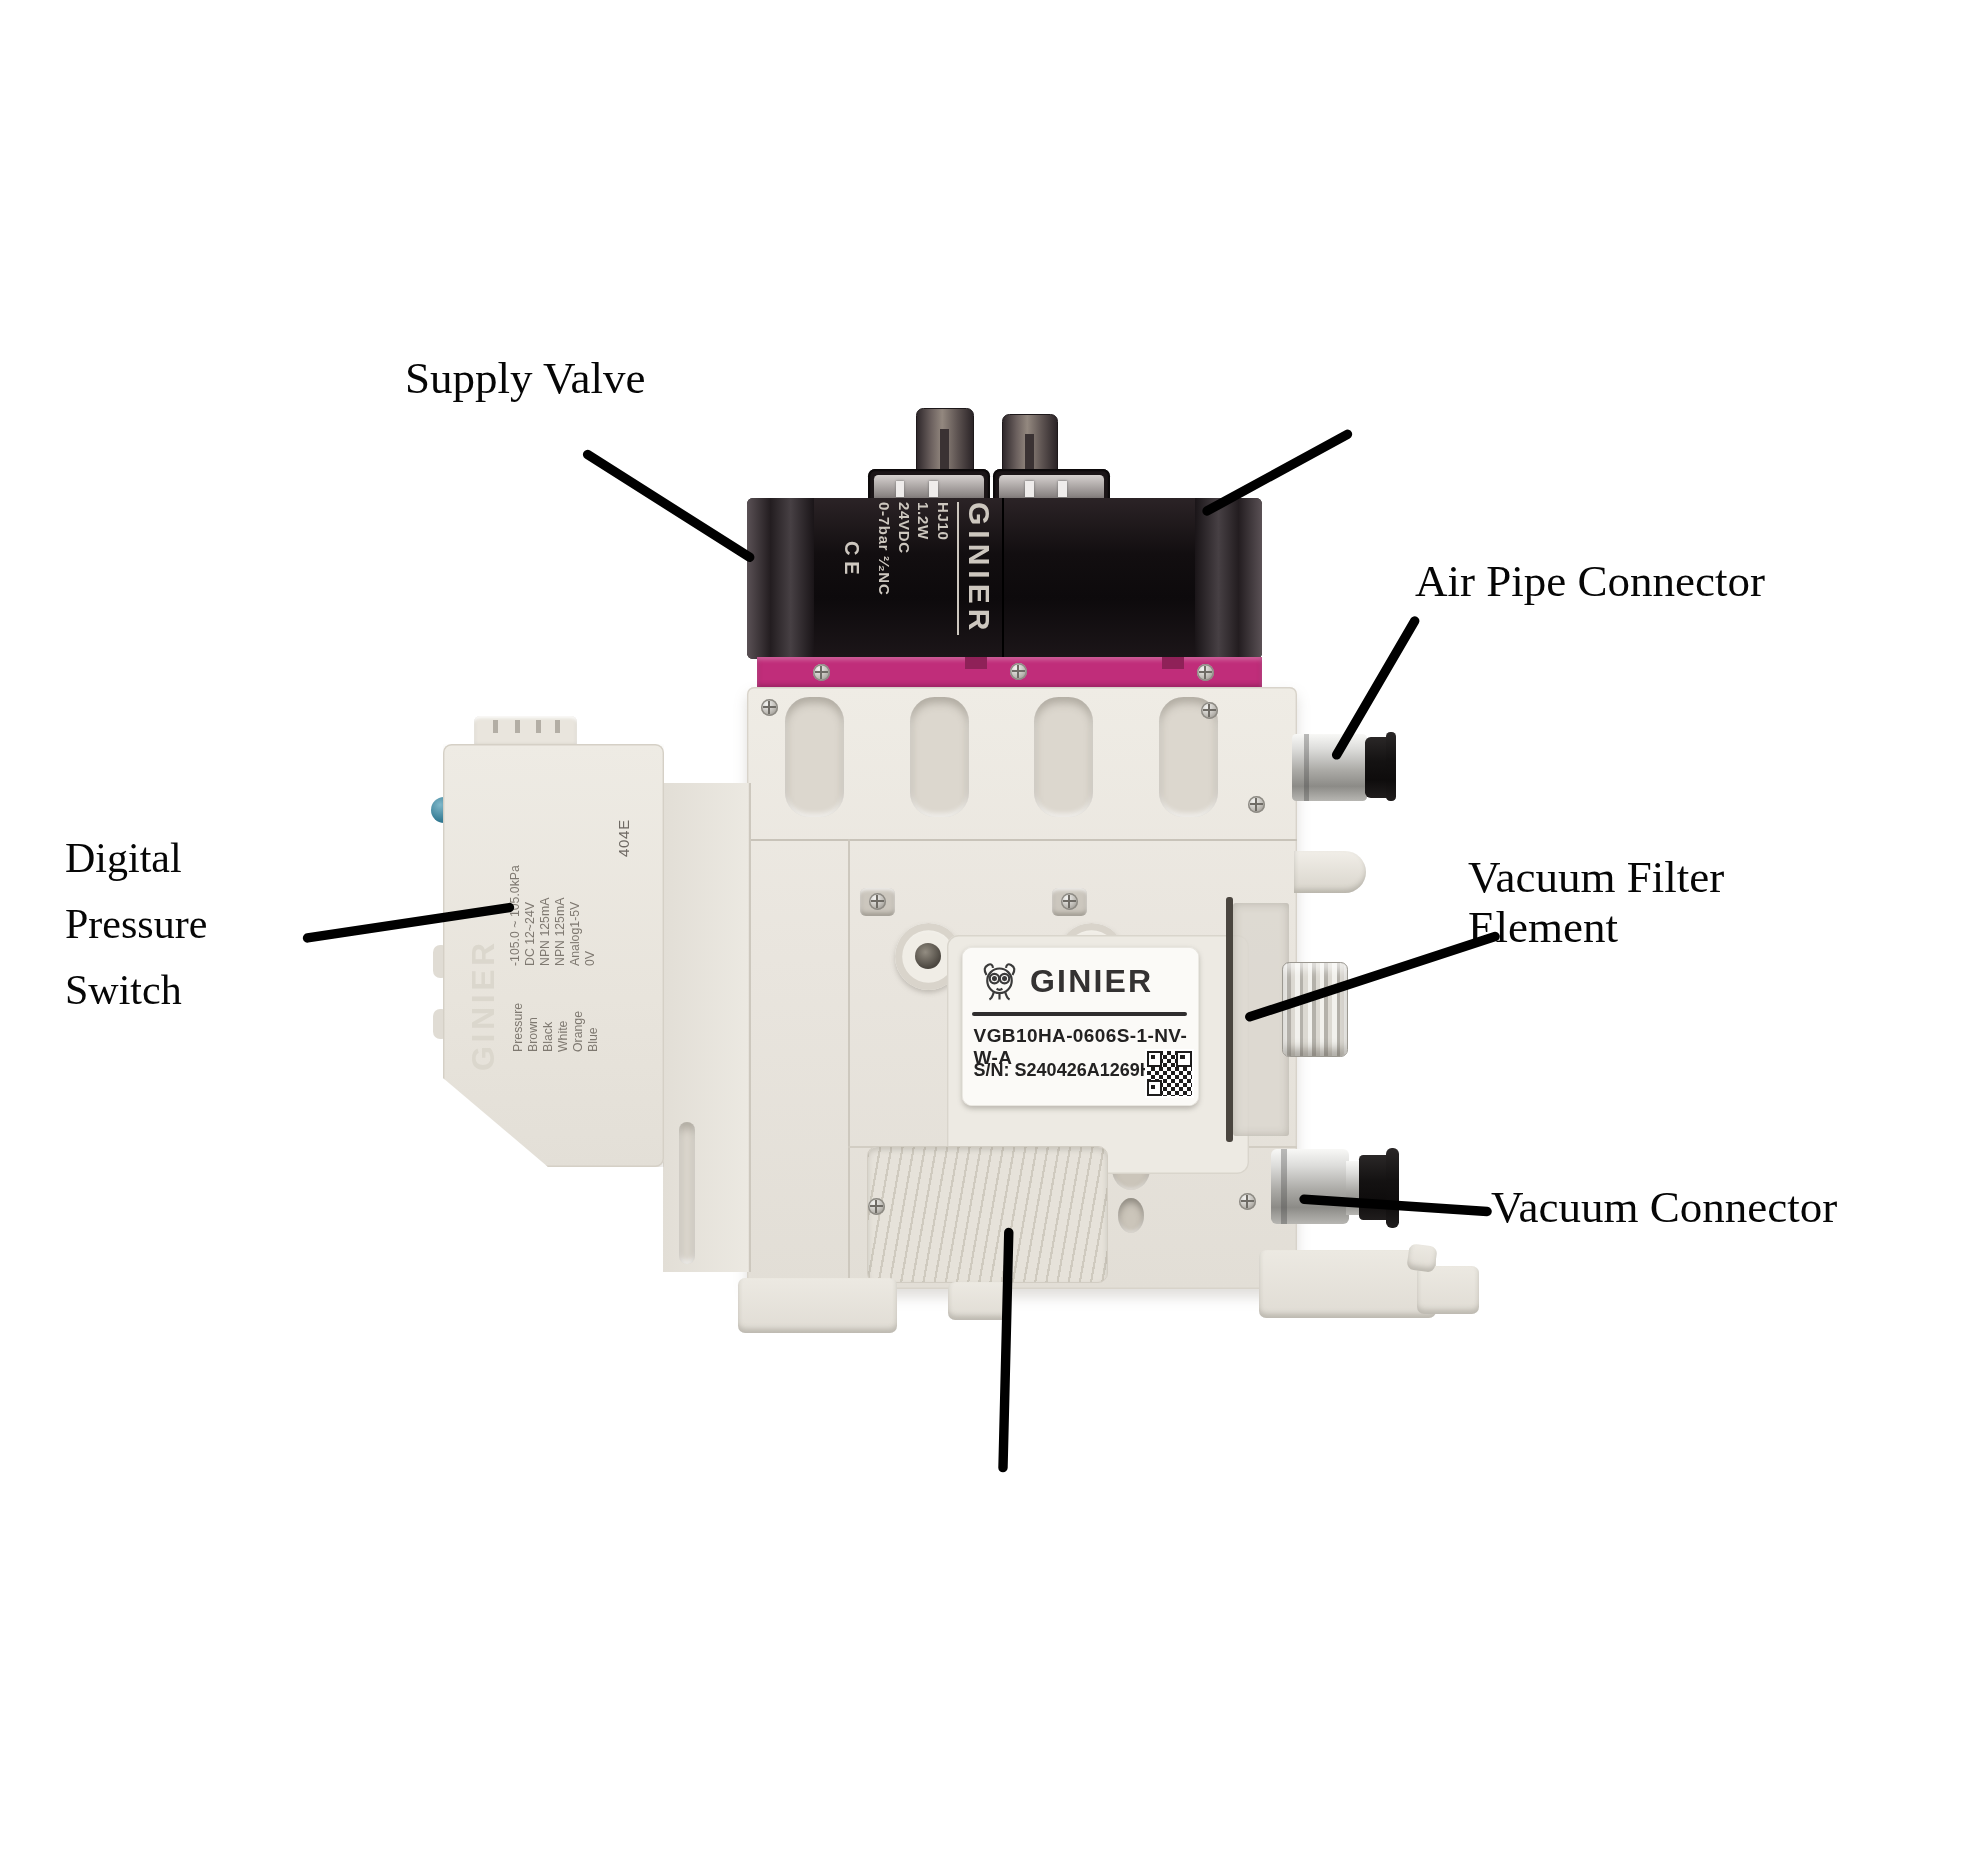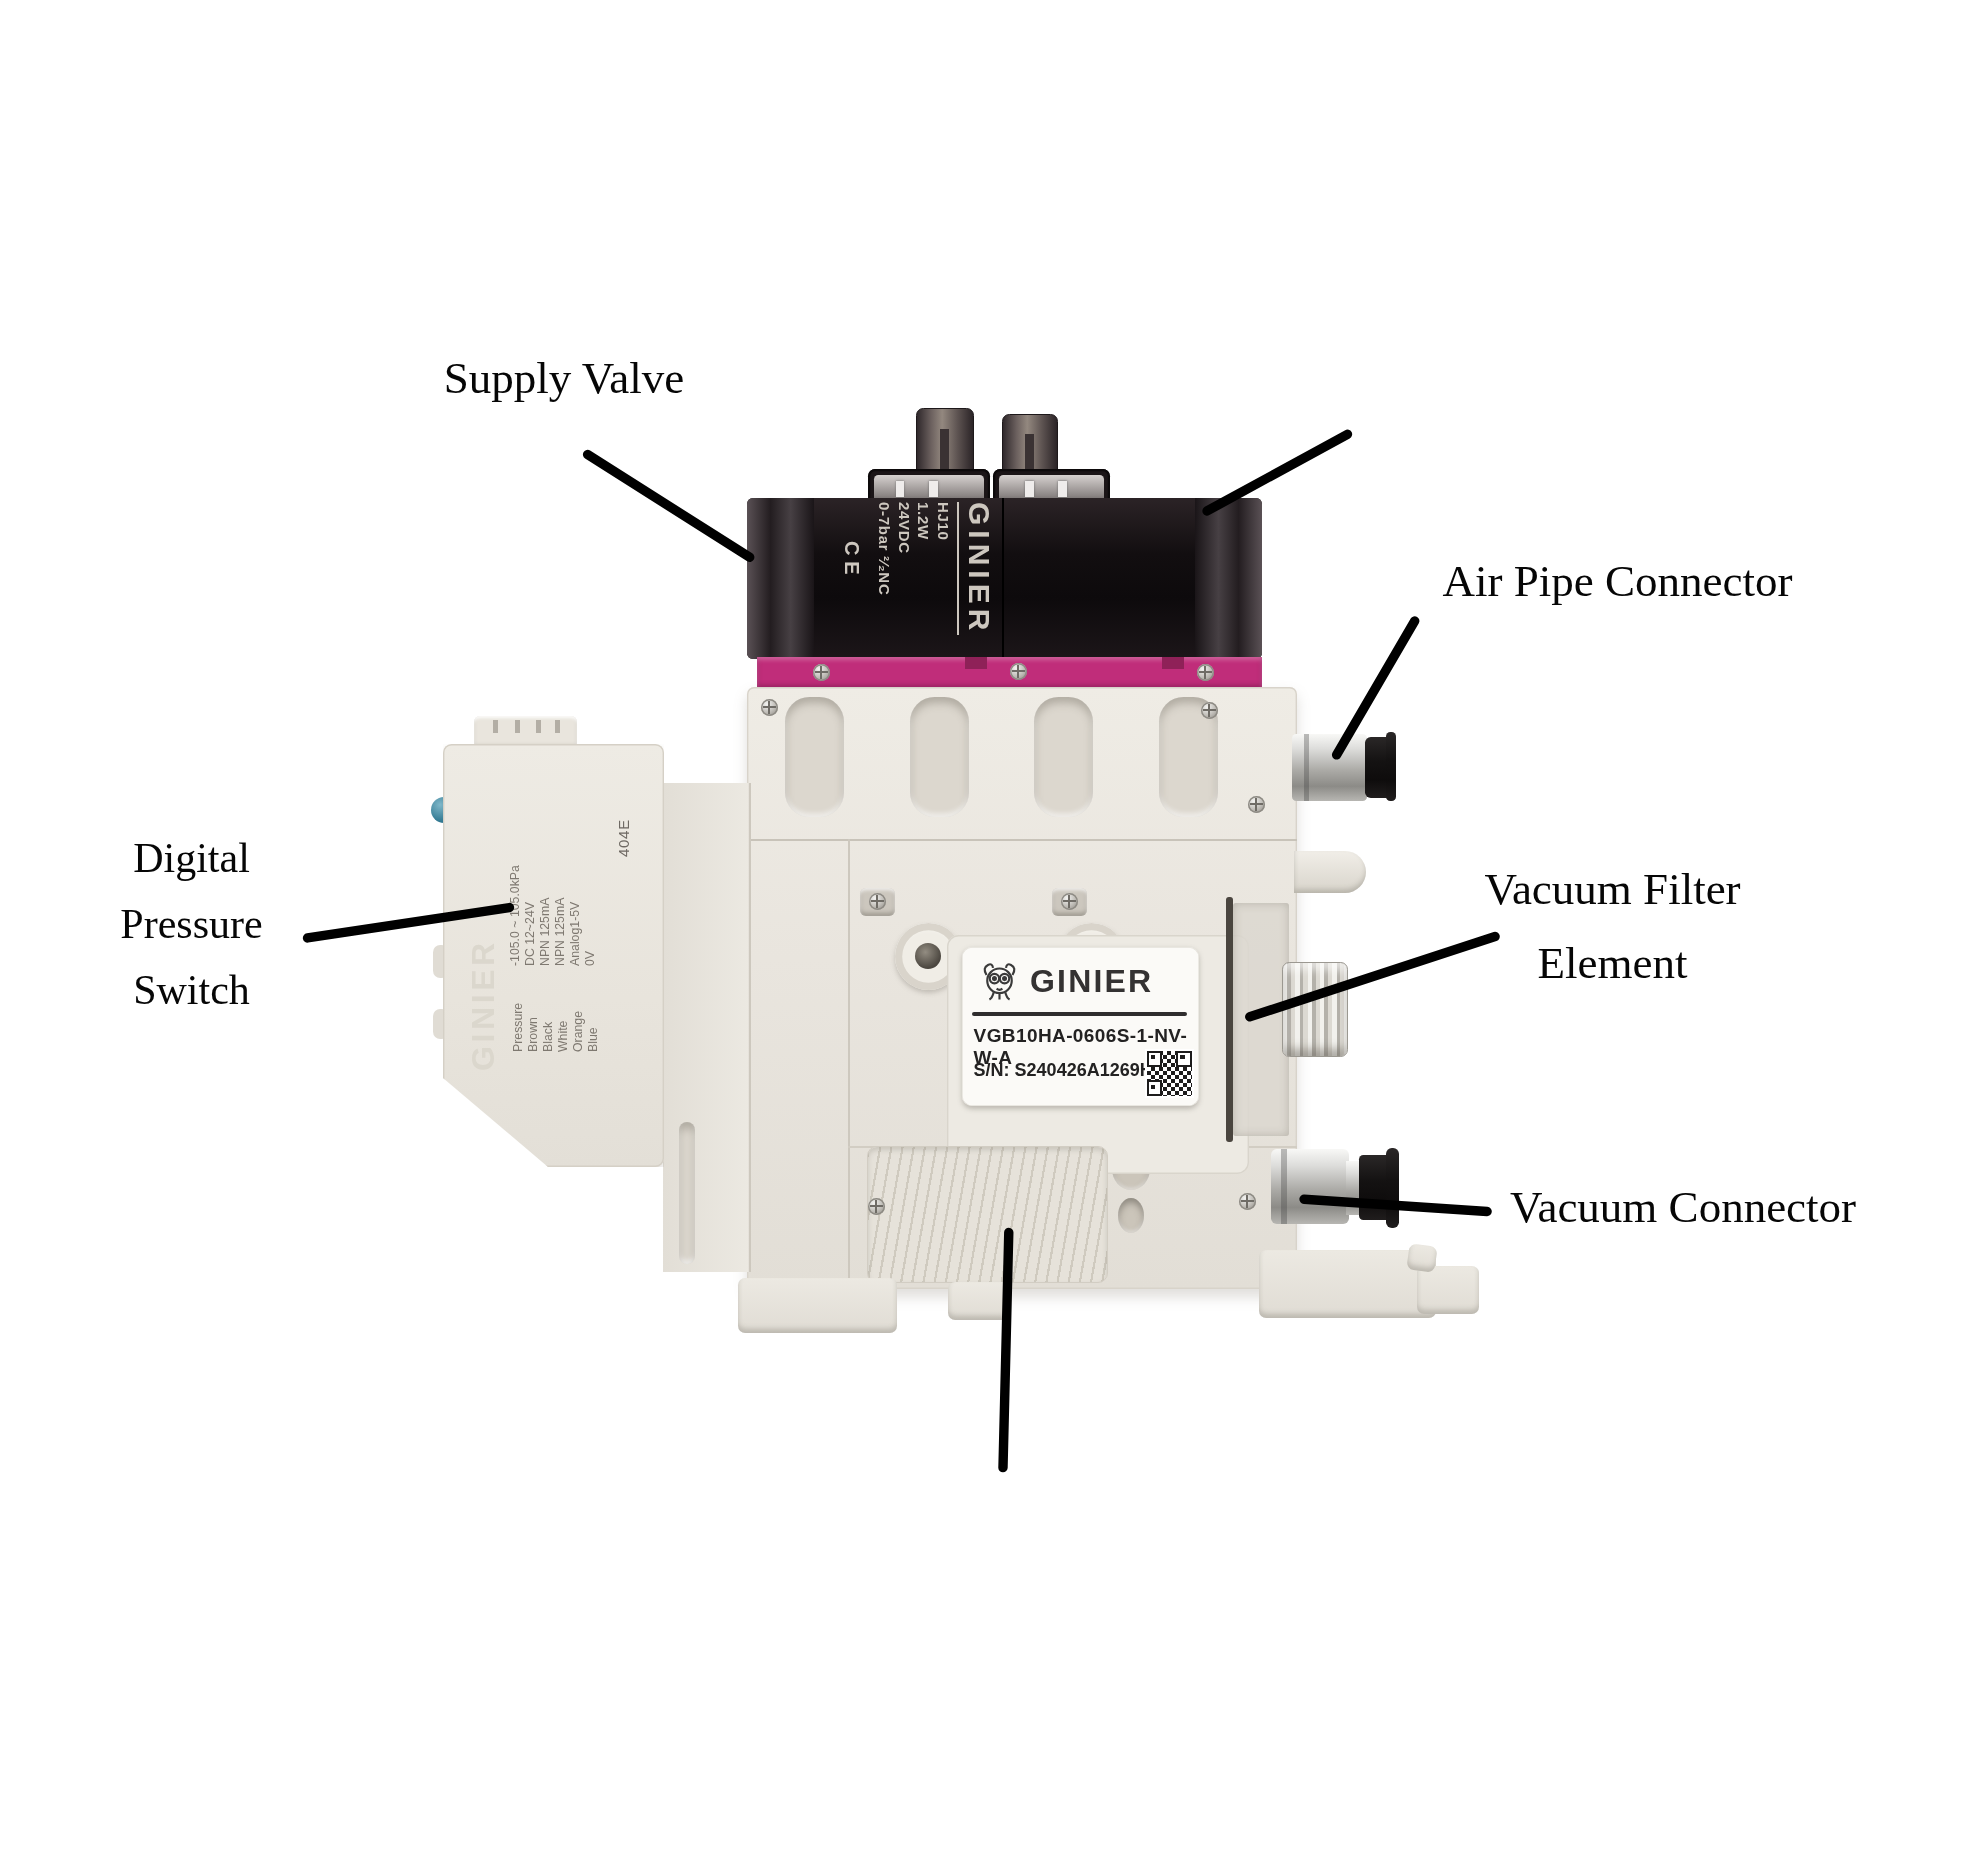--- a/index.html
+++ b/index.html
@@ -1,20 +1,20 @@
 <!DOCTYPE html>
 <html style="font-size:11.6px"><head>
 <meta charset="utf-8">
 <style>
   html,body{margin:0;padding:0;background:#ffffff;}
   #canvas{position:relative;width:1985px;height:1873px;background:#ffffff;overflow:hidden;
           font-family:"Liberation Sans",sans-serif;}
   
   .lbl{position:absolute;font-family:"Liberation Serif",serif;color:#060606;
-       font-size:45px;line-height:51px;text-align:center;white-space:nowrap;}
+       font-size:45px;line-height:51px;text-align:left;white-space:nowrap;}
   .lbl-multi{white-space:pre-line;}
   
   .part{position:absolute;}
   .body-plastic{background:linear-gradient(180deg,#efece5 0%,#e9e5de 45%,#e2ded6 100%);}
   .seam-h{position:absolute;height:2.2px;background:#c8c3b9;}
   .seam-v{position:absolute;width:2.2px;background:#cdc8be;}
   .slot{position:absolute;border-radius:24.6px;background:#dcd7ce;
         box-shadow:inset 0 5.8px 8.7px rgba(95,90,78,.35), inset 0 -3.6px 5.8px rgba(255,255,255,.65);}
   .screw{position:absolute;width:17.4px;height:17.4px;border-radius:50%;
          background:radial-gradient(circle at 35% 30%,#f4f4f2,#bcb9b3 55%,#807d77);
@@ -273,21 +273,21 @@
       <line x1="1955" y1="858" x2="1847" y2="1043"></line>
       <line x1="2066" y1="1294" x2="1727" y2="1405"></line>
       <line x1="2055" y1="1674" x2="1802" y2="1657"></line>
       <line x1="425" y1="1296" x2="704" y2="1254"></line>
       <line x1="1394" y1="1703" x2="1386" y2="2028"></line>
     </g>
   </svg>
 
   <div class="lbl" style="left:405px;top:353px;width:318px;">Supply Valve</div>
   <div class="lbl" style="left:1415px;top:556px;width:405px;">Air Pipe Connector</div>
-  <div class="lbl lbl-multi" style="left:1468px;top:852px;width:289px;line-height:74px;">Vacuum Filter
+  <div class="lbl lbl-multi" style="left:1468px;top:852px;width:289px;line-height:50px;">Vacuum Filter
 Element</div>
   <div class="lbl" style="left:1491px;top:1182px;width:384px;">Vacuum Connector</div>
   <div class="lbl lbl-multi" style="left:65px;top:825px;width:253px;font-size:42px;line-height:66px;">Digital
 Pressure
 Switch</div>
 
 </div>
 
 
 </body></html>

